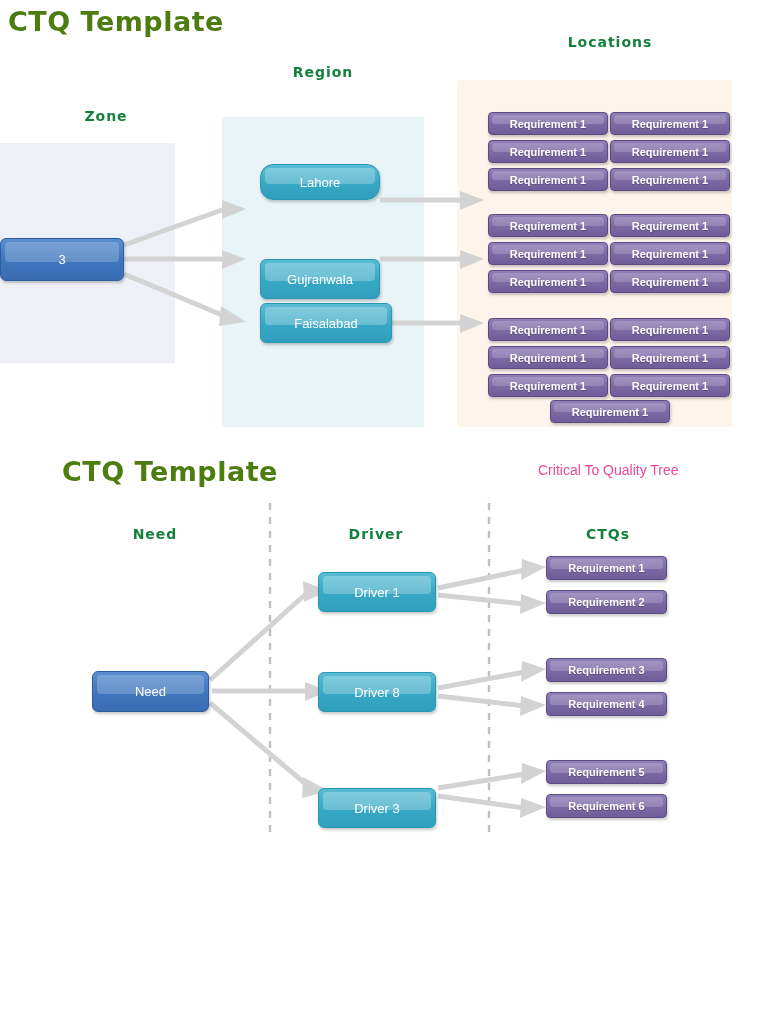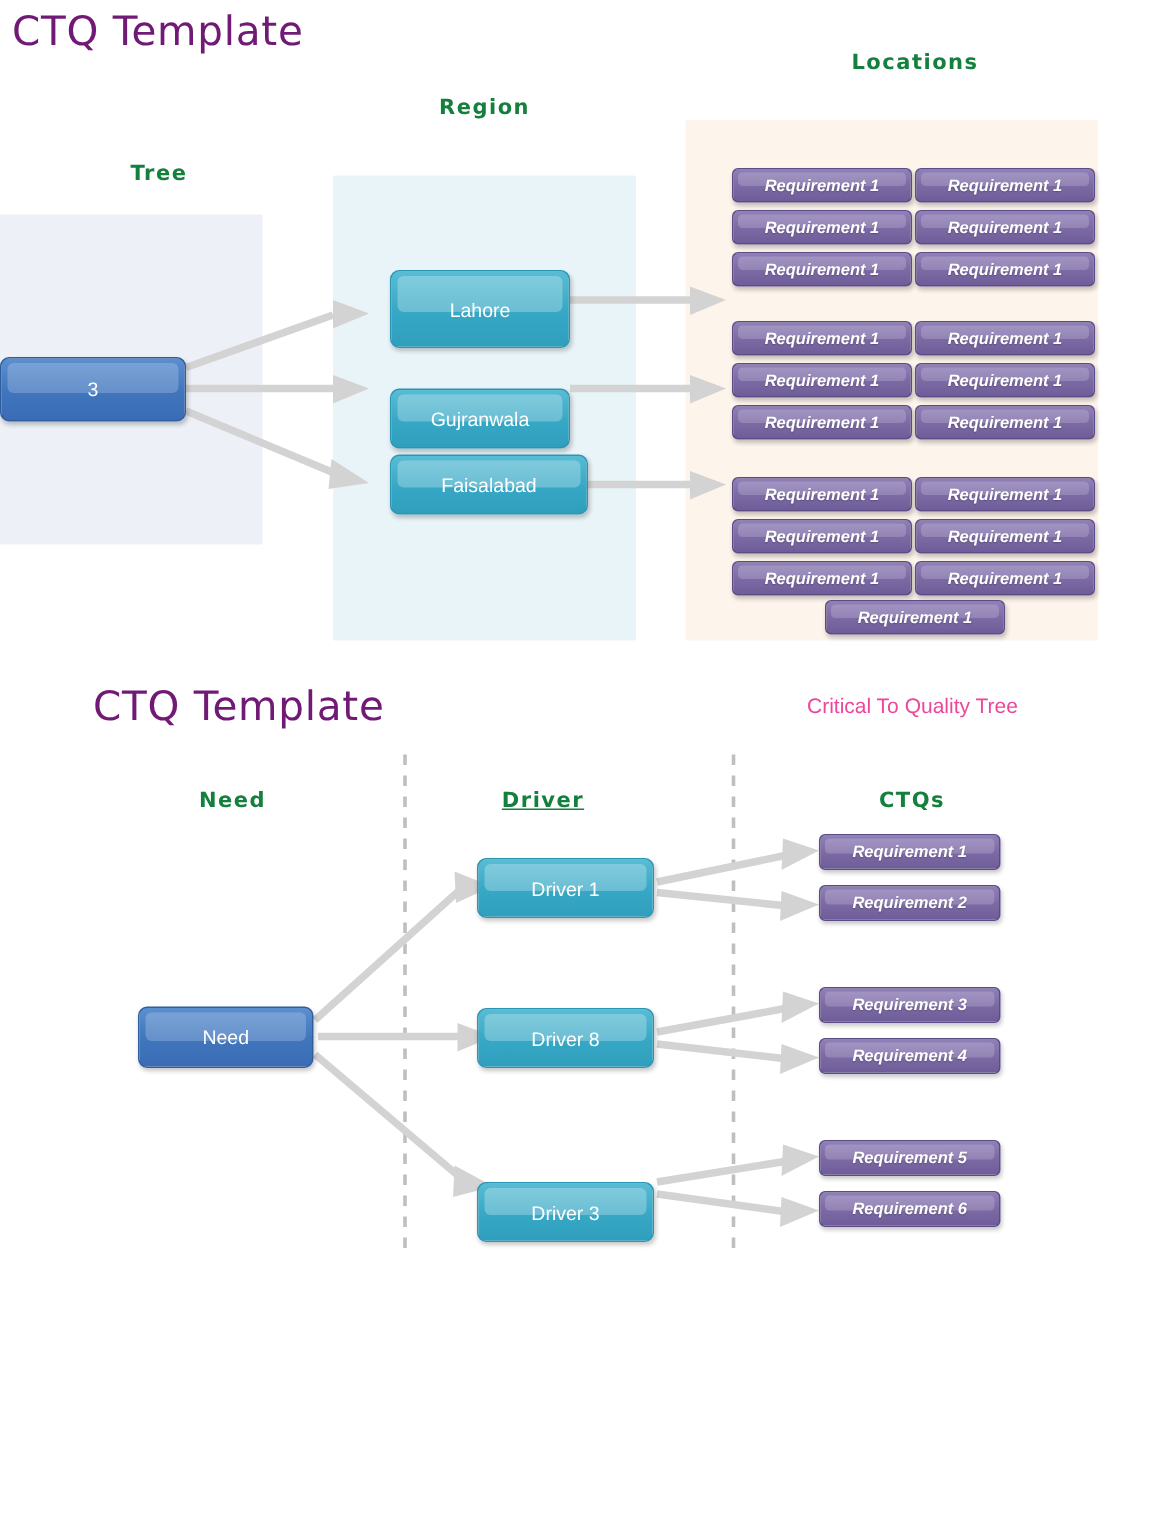--- a/index.html
+++ b/index.html
@@ -14,22 +14,22 @@
     overflow: hidden;
     font-family: "Liberation Sans", sans-serif;
     -webkit-font-smoothing: antialiased;
   }
 
   .abs { position: absolute; }
 
   
   .main-title {
     font-family: "DejaVu Sans", sans-serif;
-    font-weight: normal;
-    color: #701a75;
+    font-weight: bold;
+    color: #4d7c0f;
     letter-spacing: 0.5px;
     white-space: nowrap;
   }
   #title-1 { left: 8px;  top: 6px;  font-size: 27px; }
   #title-2 { left: 62px; top: 456px; font-size: 27px; }
 
   .tree-caption {
     left: 538px; top: 462px;
     font-size: 14px;
     color: #ec4899;
@@ -98,21 +98,20 @@
   .node.teal .gloss { background: rgba(255,255,255,0.26); }
 
   
   .node.purple {
     background: linear-gradient(180deg,#9080b8 0%,#7d6ba6 48%,#6f5d99 100%);
     border: 1px solid #5c4c85;
     border-radius: 4px;
     font-size: 11px;
     font-weight: bold;
     text-shadow: 0 1px 1px rgba(0,0,0,0.25);
-    font-style: italic;
   }
   .node.purple .gloss {
     left: 3px; right: 3px; top: 2px; height: 45%;
     border-radius: 3px;
     background: rgba(255,255,255,0.18);
   }
 
   
   svg.arrow-layer {
     position: absolute;
@@ -127,21 +126,21 @@
 </style>
 </head>
 <body>
 
 <div class="abs main-title" id="title-1">CTQ Template</div>
 
 <div class="abs panel" id="panel-zone"></div>
 <div class="abs panel" id="panel-region"></div>
 <div class="abs panel" id="panel-locations"></div>
 
-<div class="abs col-header" style="left:56px; top:108px; width:100px;">Tree</div>
+<div class="abs col-header" style="left:56px; top:108px; width:100px;">Zone</div>
 <div class="abs col-header" style="left:273px; top:64px; width:100px;">Region</div>
 <div class="abs col-header" style="left:545px; top:34px; width:130px;">Locations</div>
 
 <svg class="arrow-layer">
 
   <line class="arrow-line" x1="124" y1="245" x2="222" y2="210"></line>
   <polygon class="arrow-head" points="222,200 246,209 222,219"></polygon>
 
   <line class="arrow-line" x1="124" y1="259" x2="222" y2="259"></line>
   <polygon class="arrow-head" points="222,250 246,259 222,269"></polygon>
@@ -157,21 +156,21 @@
 
   <line class="arrow-line" x1="380" y1="323" x2="460" y2="323"></line>
   <polygon class="arrow-head" points="460,314 484,323 460,333"></polygon>
 </svg>
 
 <div class="node blue" style="left:0px; top:238px; width:124px; height:43px;">
   <span class="gloss"></span>
   <span class="label">3</span>
 </div>
 
-<div class="node teal" style="left:260px; top:180px; width:120px; height:52px;">
+<div class="node teal" style="left:260px; top:164px; width:120px; height:36px;border-radius:13px;">
   <span class="gloss"></span>
   <span class="label">Lahore</span>
 </div>
 <div class="node teal" style="left:260px; top:239px; width:120px; height:40px;margin-top:20px;">
   <span class="gloss"></span>
   <span class="label">Gujranwala</span>
 </div>
 <div class="node teal" style="left:260px; top:303px; width:132px; height:40px;">
   <span class="gloss"></span>
   <span class="label">Faisalabad</span>
@@ -254,21 +253,21 @@
 <div class="node purple" style="left:550px; top:400px; width:120px; height:23px;">
   <span class="gloss"></span>
   <span class="label">Requirement 1</span>
 </div>
 
 <div class="abs main-title" id="title-2">CTQ Template</div>
 
 <div class="abs tree-caption">Critical To Quality Tree</div>
 
 <div class="abs col-header" style="left:105px; top:526px; width:100px;">Need</div>
-<div class="abs col-header" style="left:312px; top:526px; width:100px;text-decoration:underline;">Driver</div>
+<div class="abs col-header" style="left:326px; top:526px; width:100px;">Driver</div>
 <div class="abs col-header" style="left:558px; top:526px; width:100px;">CTQs</div>
 
 <svg class="arrow-layer">
 
   <line class="dash-line" x1="270" y1="503" x2="270" y2="836"></line>
   <line class="dash-line" x1="489" y1="503" x2="489" y2="836"></line>
 
   <line class="arrow-line" x1="210" y1="680" x2="308" y2="592"></line>
   <polygon class="arrow-head" points="303,581 328,591 304,602"></polygon>
 

